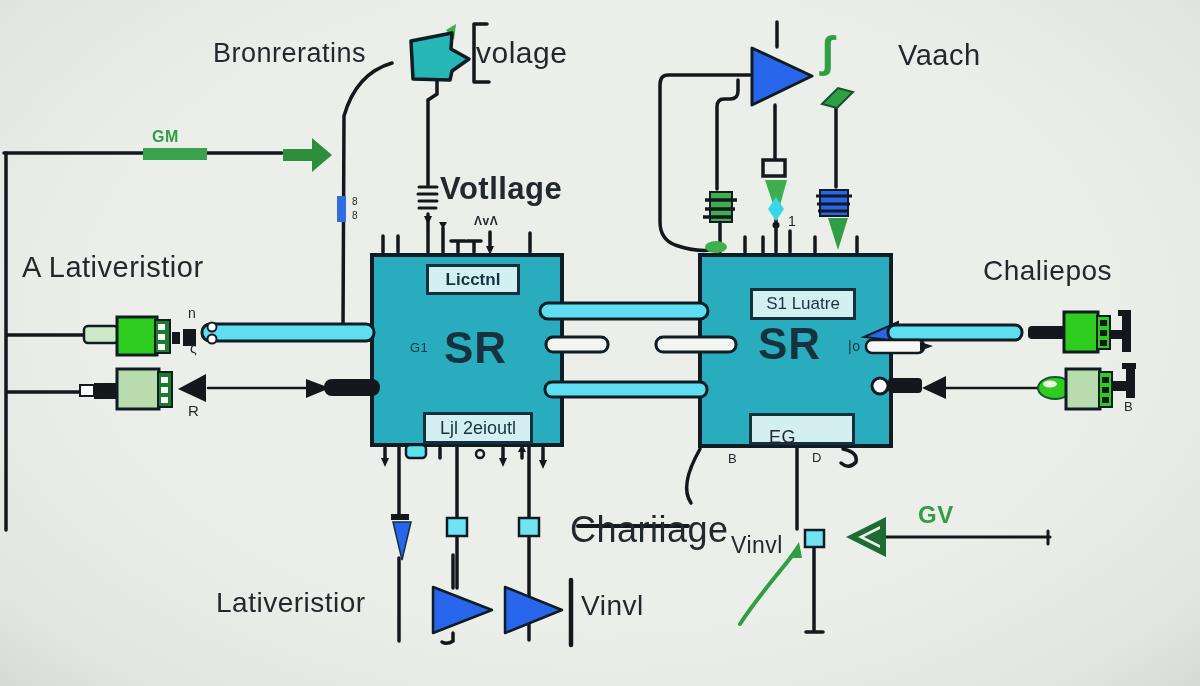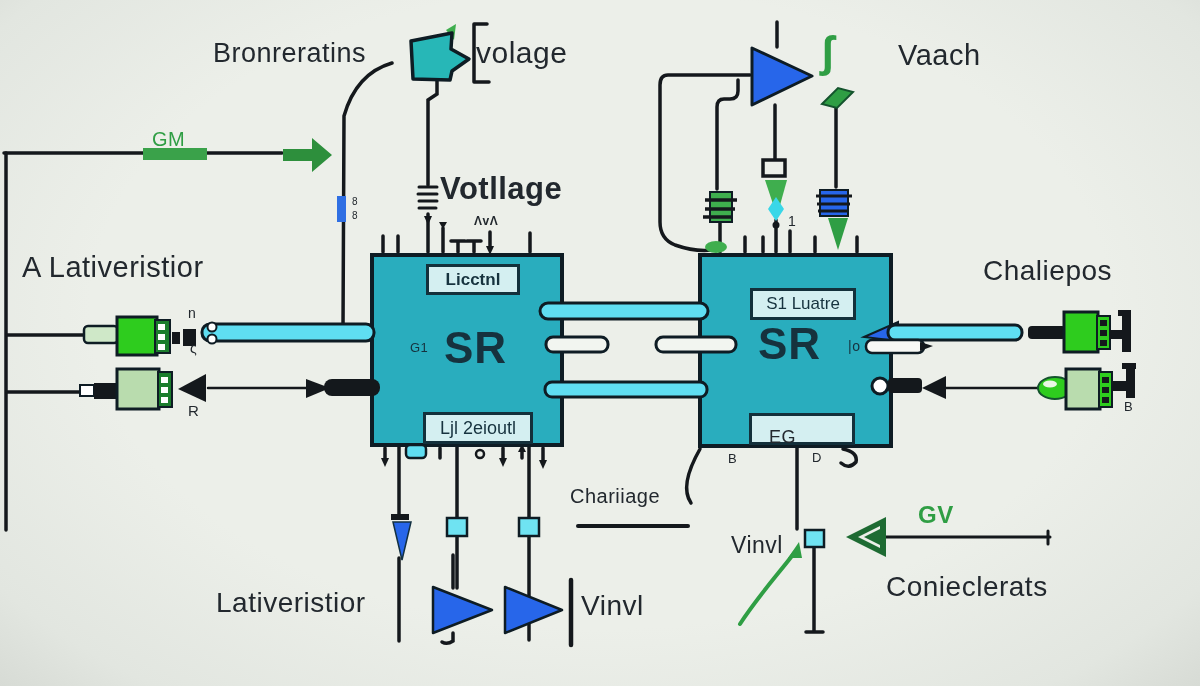--- a/index.html
+++ b/index.html
@@ -245,29 +245,28 @@
   <svg width="1200" height="686">
     <polygon points="846,537 886,517 886,557" fill="#1e6b33"></polygon>
     <polygon points="858,537 880,526 880,548" fill="#ecefe9"></polygon>
     <polygon points="864,537 880,529 880,545" fill="#1e6b33"></polygon>
   </svg>
 
   <div class="lbl" style="left:213px;top:40px;font-size:27px;">Bronreratins</div>
   <div class="lbl" style="left:476px;top:38px;font-size:30px;">volage</div>
   <div class="lbl green" style="left:820px;top:30px;font-size:44px;font-weight:bold;">ʃ</div>
   <div class="lbl" style="left:898px;top:41px;font-size:29px;">Vaach</div>
-  <div class="lbl green" style="left:152px;top:129px;font-size:20px;font-weight:normal;">GM</div>
+  <div class="lbl green" style="left:152px;top:129px;font-size:16px;font-weight:bold;">GM</div>
   <div class="lbl" style="left:22px;top:253px;font-size:29px;">A Lativeristior</div>
   <div class="lbl" style="left:440px;top:173px;font-size:31px;font-weight:600;">Votllage</div>
   <div class="lbl" style="left:474px;top:215px;font-size:12px;font-weight:bold;">ΛvΛ</div>
   <div class="lbl" style="left:983px;top:257px;font-size:28px;">Chaliepos</div>
-  <div class="lbl" style="left:570px;top:486px;font-size:20px;text-align:center;">Chariiage</div>
+  <div class="lbl" style="left:570px;top:512px;font-size:36px;text-align:center;">Chariiage</div>
   <div class="lbl" style="left:731px;top:534px;font-size:23px;">Vinvl</div>
   <div class="lbl green" style="left:918px;top:503px;font-size:24px;font-weight:bold;">GV</div>
-  <div class="lbl" style="left:886px;top:573px;font-size:28px;">Conieclerats</div>
   <div class="lbl" style="left:216px;top:589px;font-size:28px;">Lativeristior</div>
   <div class="lbl" style="left:581px;top:592px;font-size:28px;">Vinvl</div>
 
   <div class="lbl" style="left:188px;top:306px;font-size:14px;">n</div>
   <div class="lbl" style="left:190px;top:341px;font-size:14px;">ς</div>
   <div class="lbl" style="left:188px;top:403px;font-size:15px;">R</div>
   <div class="lbl" style="left:352px;top:197px;font-size:10px;">8</div>
   <div class="lbl" style="left:352px;top:211px;font-size:10px;">8</div>
   <div class="lbl" style="left:788px;top:214px;font-size:14px;">1</div>
   <div class="lbl" style="left:728px;top:452px;font-size:13px;">B</div>

